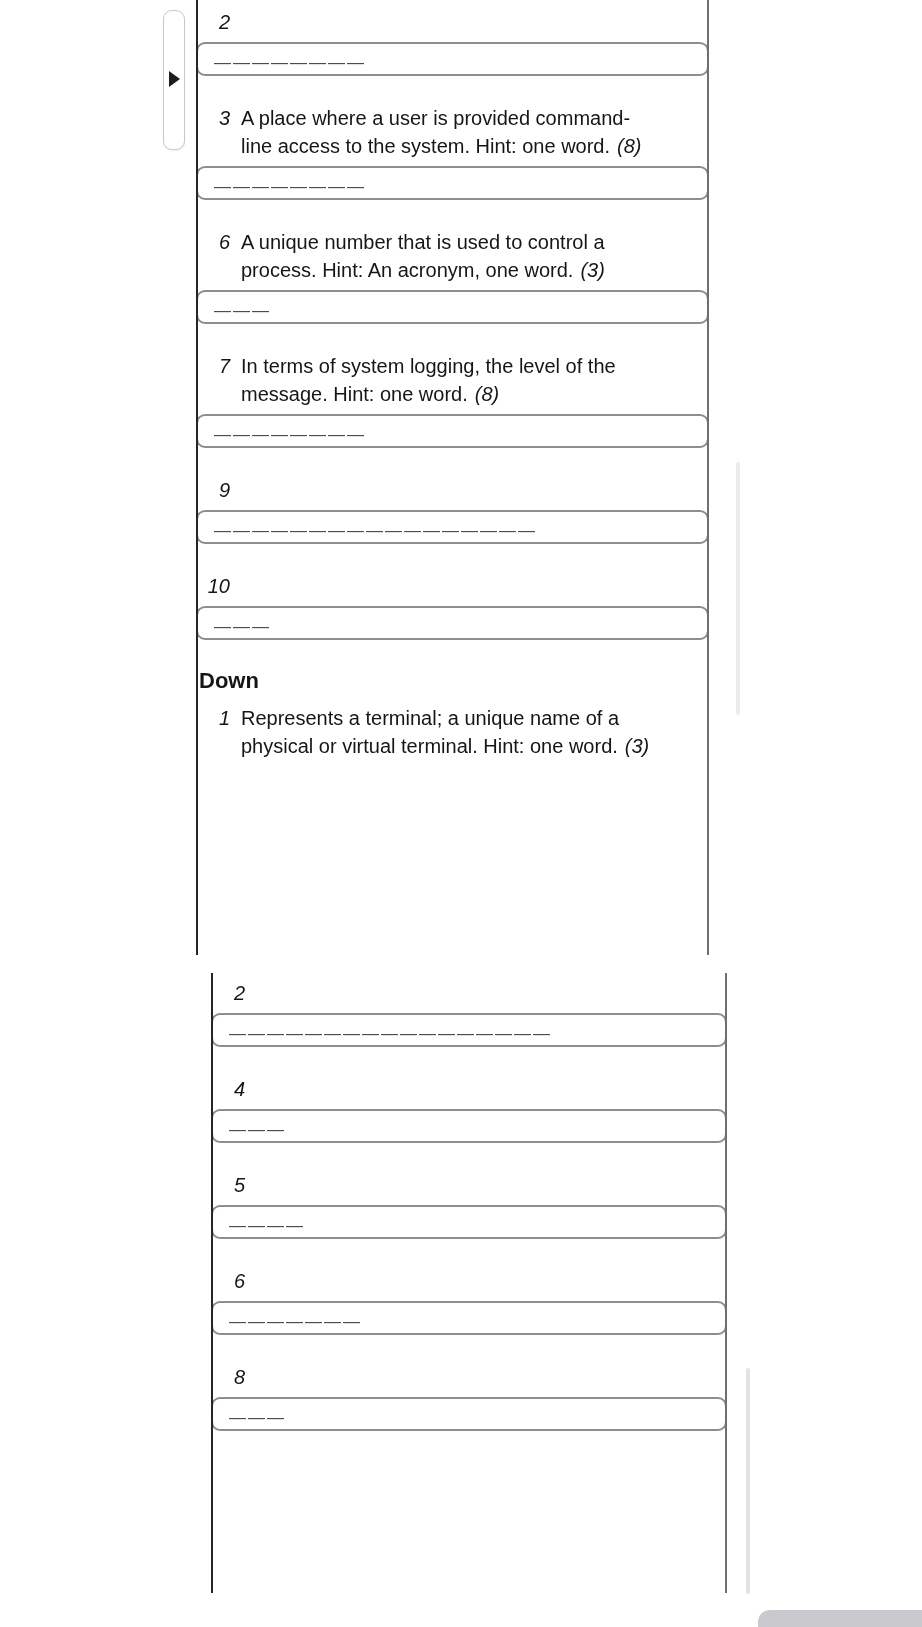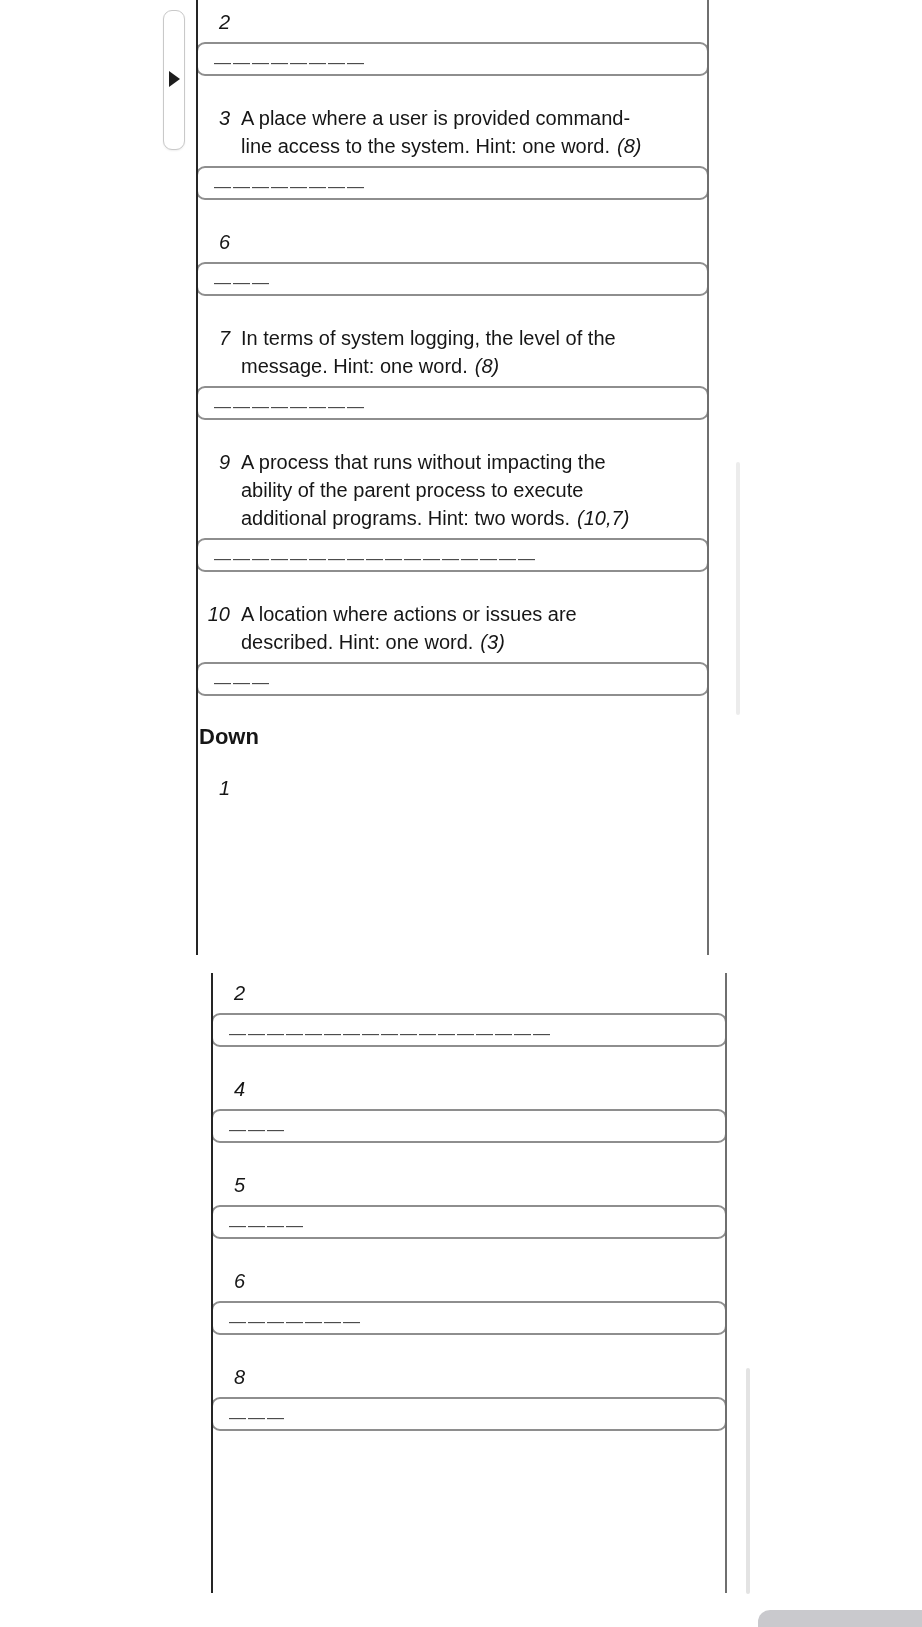--- a/index.html
+++ b/index.html
@@ -66,21 +66,21 @@
     padding:12px 0 0 16px;
     font-size:17px;line-height:14px;
     letter-spacing:2px;
     color:#474747;
     white-space:nowrap;
   }
 
   .down-heading{
     font-weight:bold;
     font-size:22px;line-height:26px;
-    margin:20px 0 24px 1px;
+    margin:20px 0 10px 1px;
   }
 
   
   .scroll-thumb{
     position:absolute;width:4px;border-radius:2px;
   }
   .thumb1{left:736px;top:462px;height:253px;background:#ececec;}
   .thumb2{left:746px;top:1368px;height:226px;background:#e3e3e3;}
 
   
@@ -106,48 +106,48 @@
     </div>
     <div class="clue">
       <span class="num">3</span>
       <span class="txt">A place where a user is provided command-line access to the system. Hint: one word.<span class="hint-count">(8)</span></span>
     </div>
     <div class="answer">
       <span class="dashes">————————</span>
     </div>
     <div class="clue">
       <span class="num">6</span>
+      <span class="txt">A unique number that is used to control a process. Hint: An acronym, one word.<span class="hint-count">(3)</span></span>
     </div>
     <div class="answer">
       <span class="dashes">———</span>
     </div>
     <div class="clue">
       <span class="num">7</span>
       <span class="txt">In terms of system logging, the level of the message. Hint: one word.<span class="hint-count">(8)</span></span>
     </div>
     <div class="answer">
       <span class="dashes">————————</span>
     </div>
     <div class="clue">
       <span class="num">9</span>
-      <span class="txt">A process that runs without impacting the ability of the parent process to execute additional programs. Hint: two words.<span class="hint-count">(10,7)</span></span>
     </div>
     <div class="answer">
       <span class="dashes">—————————————————</span>
     </div>
     <div class="clue">
       <span class="num">10</span>
-      <span class="txt">A location where actions or issues are described. Hint: one word.<span class="hint-count">(3)</span></span>
     </div>
     <div class="answer">
       <span class="dashes">———</span>
     </div>
     <div class="down-heading">Down</div>
     <div class="clue">
       <span class="num">1</span>
+      <span class="txt">Represents a terminal; a unique name of a physical or virtual terminal. Hint: one word.<span class="hint-count">(3)</span></span>
     </div>
   </section>
 <section class="page page2">
     <div class="clue">
       <span class="num">2</span>
     </div>
     <div class="answer">
       <span class="dashes">—————————————————</span>
     </div>
     <div class="clue">

